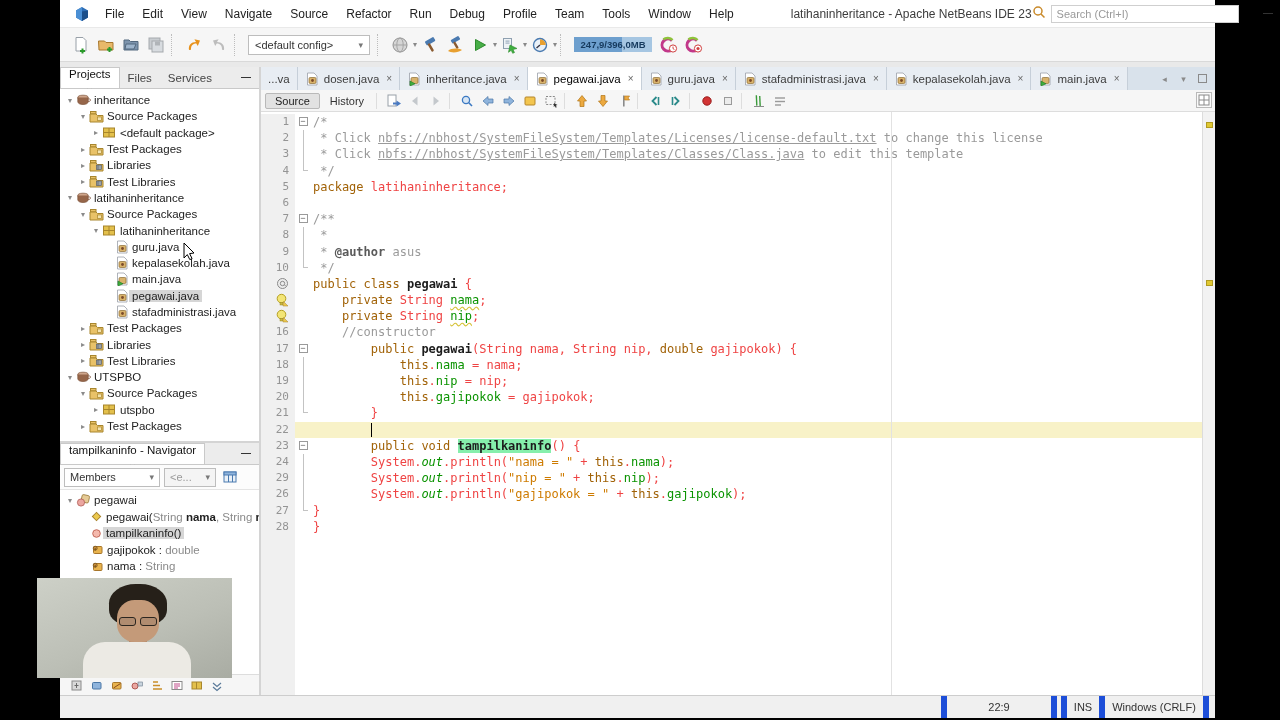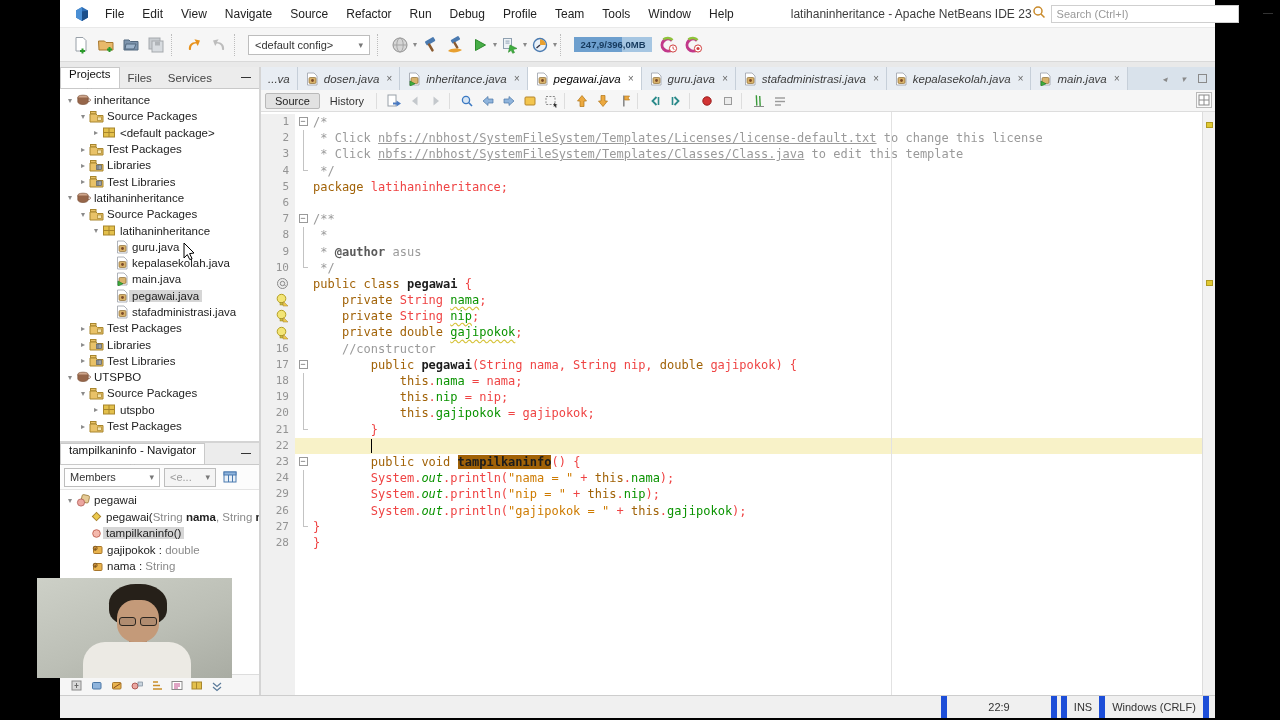--- a/index.html
+++ b/index.html
@@ -62,21 +62,21 @@
              display:flex;align-items:center;justify-content:space-between;padding:0 5px;}
   .nav-combo.dim{color:#9a9a9a;background:#f4f4f4;}
   .navtree{flex:1;overflow:hidden;padding-top:2px;font-size:11.5px;color:#222;min-height:0;}
   .nav-dim{color:#8a8a8a;}
   .nav-b{font-weight:bold;color:#222;}
   .nav-bottom{height:21px;border-top:1px solid #ddd;background:#f6f6f6;display:flex;align-items:center;
               gap:6px;padding:0 10px;flex:none;}
 
   
   .editor{flex:1;display:flex;flex-direction:column;min-width:0;}
-  .etabbar{height:23px;background:#d9e2eb;display:flex;align-items:stretch;font-size:11.5px;color:#3c3c3c;flex:none;font-style:italic;}
+  .etabbar{height:23px;background:#d9e2eb;display:flex;align-items:stretch;font-size:11.5px;color:#3c3c3c;flex:none;}
   .etab{display:flex;align-items:center;gap:5px;padding:0 7px;background:#e8edf3;border-right:1px solid #c6cfd9;}
   .etab.active{background:#fff;color:#000;}
   .etab .x{color:#666;font-size:10px;margin-left:2px;}
   .etab-controls{margin-left:auto;display:flex;align-items:center;gap:2px;padding-right:4px;color:#8a8a8a;}
   .etab-controls .cbtn{width:17px;height:17px;display:flex;align-items:center;justify-content:center;font-size:9px;}
   .cbtn .sq{width:9px;height:9px;border:1px solid #8a8a8a;display:block;}
 
   .etoolbar{height:22px;background:#f6f6f6;border-bottom:1px solid #ddd;display:flex;align-items:center;
             padding:0 4px;gap:1px;font-size:11px;color:#333;flex:none;position:relative;}
   .src-btn{padding:1px 9px;background:#e2e2e2;border:1px solid #b9b9b9;border-radius:2px;color:#222;}
@@ -104,21 +104,21 @@
   .codetxt{flex:1;white-space:pre;padding-left:2px;position:relative;}
   .caret{position:absolute;top:1px;width:1.3px;height:14px;background:#000;}
   .tk-p{color:#ef4444;}
   .tk-k{color:#a16207;}
   .tk-c{color:#9a9a9a;}
   .tk-cl{color:#9a9a9a;text-decoration:underline;}
   .tk-s{color:#ce7b00;}
   .tk-f{color:#0a9300;}
   .tk-fu{color:#0a9300;text-decoration:underline;text-decoration-style:wavy;text-decoration-color:#d6c33a;text-underline-offset:2px;}
   .tk-b{font-weight:bold;color:#1c1c1c;}
-  .tk-bh{font-weight:bold;color:#1c1c1c;background:#a16207;}
+  .tk-bh{font-weight:bold;color:#1c1c1c;background:#86efac;}
   .tk-it{color:#0a9300;font-style:italic;}
   .tk-jt{font-weight:bold;color:#5a5a5a;}
   .margin-line{position:absolute;top:0;bottom:0;left:calc(52px + 80ch);width:1px;background:#e2e2e2;font-size:12px;}
   .errstripe{position:absolute;right:0;top:0;bottom:0;width:13px;background:#f2f2f2;border-left:1px solid #dcdcdc;}
   .errmark{position:absolute;left:3px;width:7px;height:6px;background:#e0c832;border:1px solid #b09a20;}
 
   
   .statusbar{height:23px;background:#f0f0f0;border-top:1px solid #cdcdcd;display:flex;align-items:stretch;
              font-size:11px;color:#333;flex:none;}
   .scell{display:flex;align-items:center;justify-content:center;border-left:6px solid #1d4ed8;text-align:center;}
@@ -987,31 +987,20 @@
                   <svg width="14" height="14">
                     <circle cx="6.5" cy="5.6" r="4.3" fill="#f3e576" stroke="#b5a024"></circle>
                     <rect x="5" y="9.4" width="3" height="2.6" fill="#c9b440" stroke="#9a8a20" stroke-width=".5"></rect>
                     <path d="M8.5 8.5L13 13h-5z" fill="#ecc94e" stroke="#a8832a" stroke-width=".5"></path>
                   </svg>
                 </span>
                 <span class="fold"></span>
                 <span class="codetxt"><span class="tk-p">    </span><span class="tk-k">private</span><span class="tk-p"> String </span><span class="tk-fu">nip</span><span class="tk-p">;</span></span>
               </div>
               <div class="cline">
-                <span class="gut">
-                  <svg width="14" height="14">
-                    <circle cx="6.5" cy="5.6" r="4.3" fill="#f3e576" stroke="#b5a024"></circle>
-                    <rect x="5" y="9.4" width="3" height="2.6" fill="#c9b440" stroke="#9a8a20" stroke-width=".5"></rect>
-                    <path d="M8.5 8.5L13 13h-5z" fill="#ecc94e" stroke="#a8832a" stroke-width=".5"></path>
-                  </svg>
-                </span>
-                <span class="fold"></span>
-                <span class="codetxt"><span class="tk-p">    </span><span class="tk-k">private</span><span class="tk-p"> </span><span class="tk-k">double</span><span class="tk-p"> </span><span class="tk-fu">gajipokok</span><span class="tk-p">;</span></span>
-              </div>
-              <div class="cline">
                 <span class="gut">16</span>
                 <span class="fold"></span>
                 <span class="codetxt"><span class="tk-p">    </span><span class="tk-c">//constructor</span></span>
               </div>
               <div class="cline">
                 <span class="gut">17</span>
                 <span class="fold">
                   <span class="foldbox">−</span>
                 </span>
                 <span class="codetxt"><span class="tk-p">        </span><span class="tk-k">public</span><span class="tk-p"> </span><span class="tk-b">pegawai</span><span class="tk-p">(String nama, String nip, </span><span class="tk-k">double</span><span class="tk-p"> gajipokok) {</span></span>

